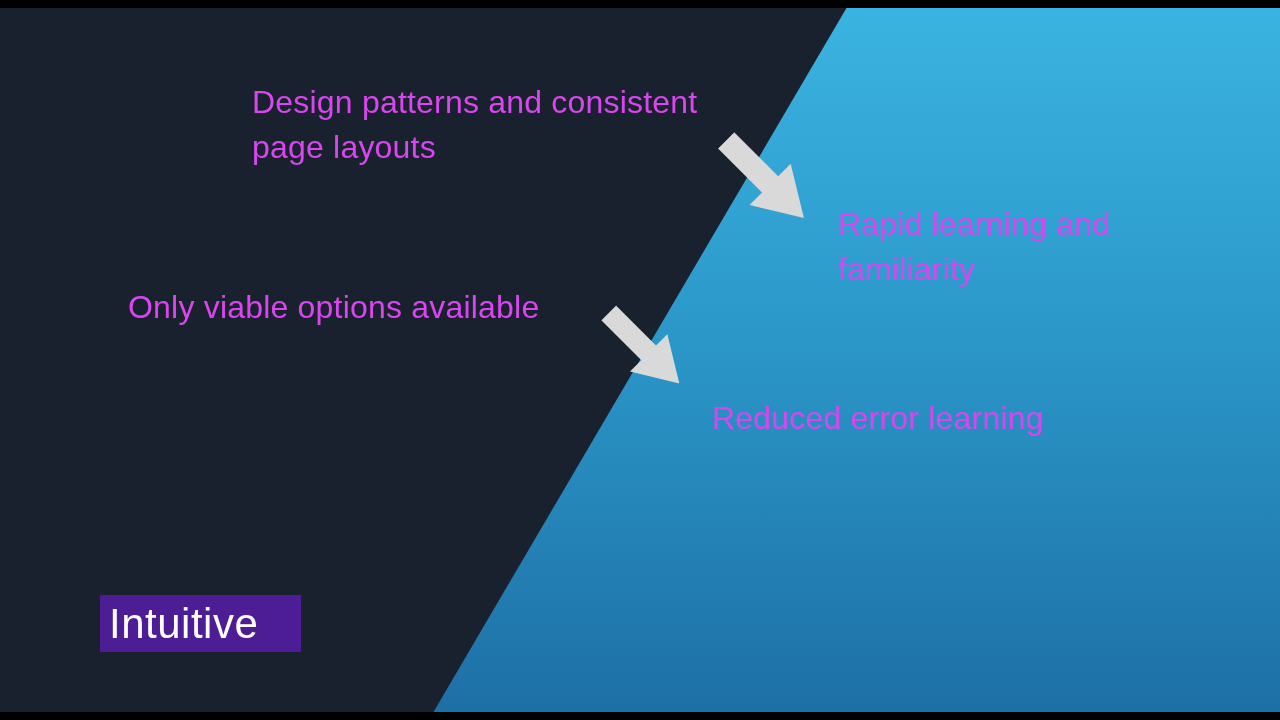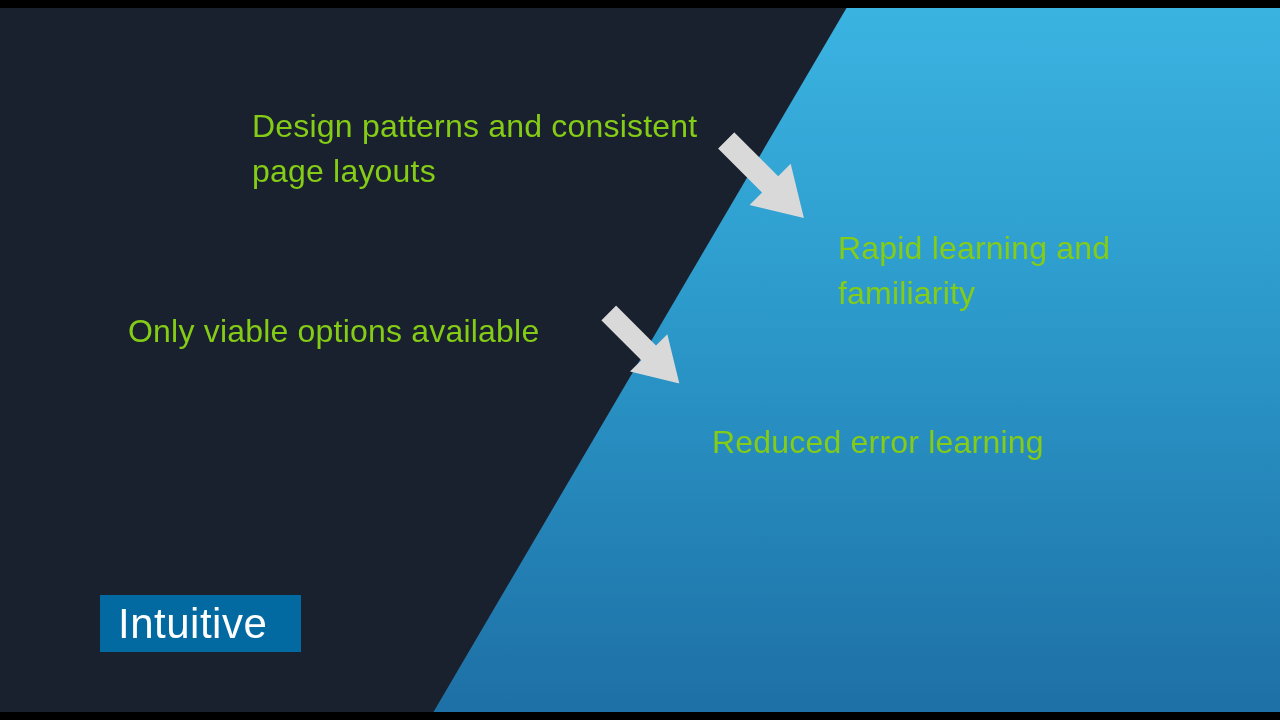--- a/index.html
+++ b/index.html
@@ -29,28 +29,27 @@
     width: 100%;
     height: 8px;
     background: #000000;
     z-index: 10;
   }
   .letterbox.top { top: 0; }
   .letterbox.bottom { bottom: 0; }
 
   .text {
     position: absolute;
-    color: #84cc16;
+    color: #d946ef;
     font-size: 32px;
     font-weight: 300;
     line-height: 1.42;
     letter-spacing: 0.2px;
     white-space: pre-line;
     z-index: 5;
-    margin-top: 24px;
   }
 
   .cause-1  { left: 252px; top: 80px;  }
   .effect-1 { left: 838px; top: 202px; }
   .cause-2  { left: 128px; top: 285px; }
   .effect-2 { left: 712px; top: 396px; }
 
   .arrow {
     position: absolute;
     z-index: 6;
@@ -59,24 +58,24 @@
   .arrow svg { display: block; width: 100%; height: auto; }
   .arrow-1 { left: 710px; top: 146px; width: 110px; }
   .arrow-2 { left: 594px; top: 318px; width: 100px; }
 
   .category-label {
     position: absolute;
     left: 100px;
     top: 595px;
     width: 201px;
     height: 57px;
-    background: #0369a1;
+    background: #4c1d95;
     display: flex;
     align-items: center;
-    padding-left: 18px;
+    padding-left: 9px;
     z-index: 5;
   }
   .category-label span {
     color: #ffffff;
     font-size: 42px;
     font-weight: 300;
     letter-spacing: 0.5px;
   }
 </style>
 </head>

